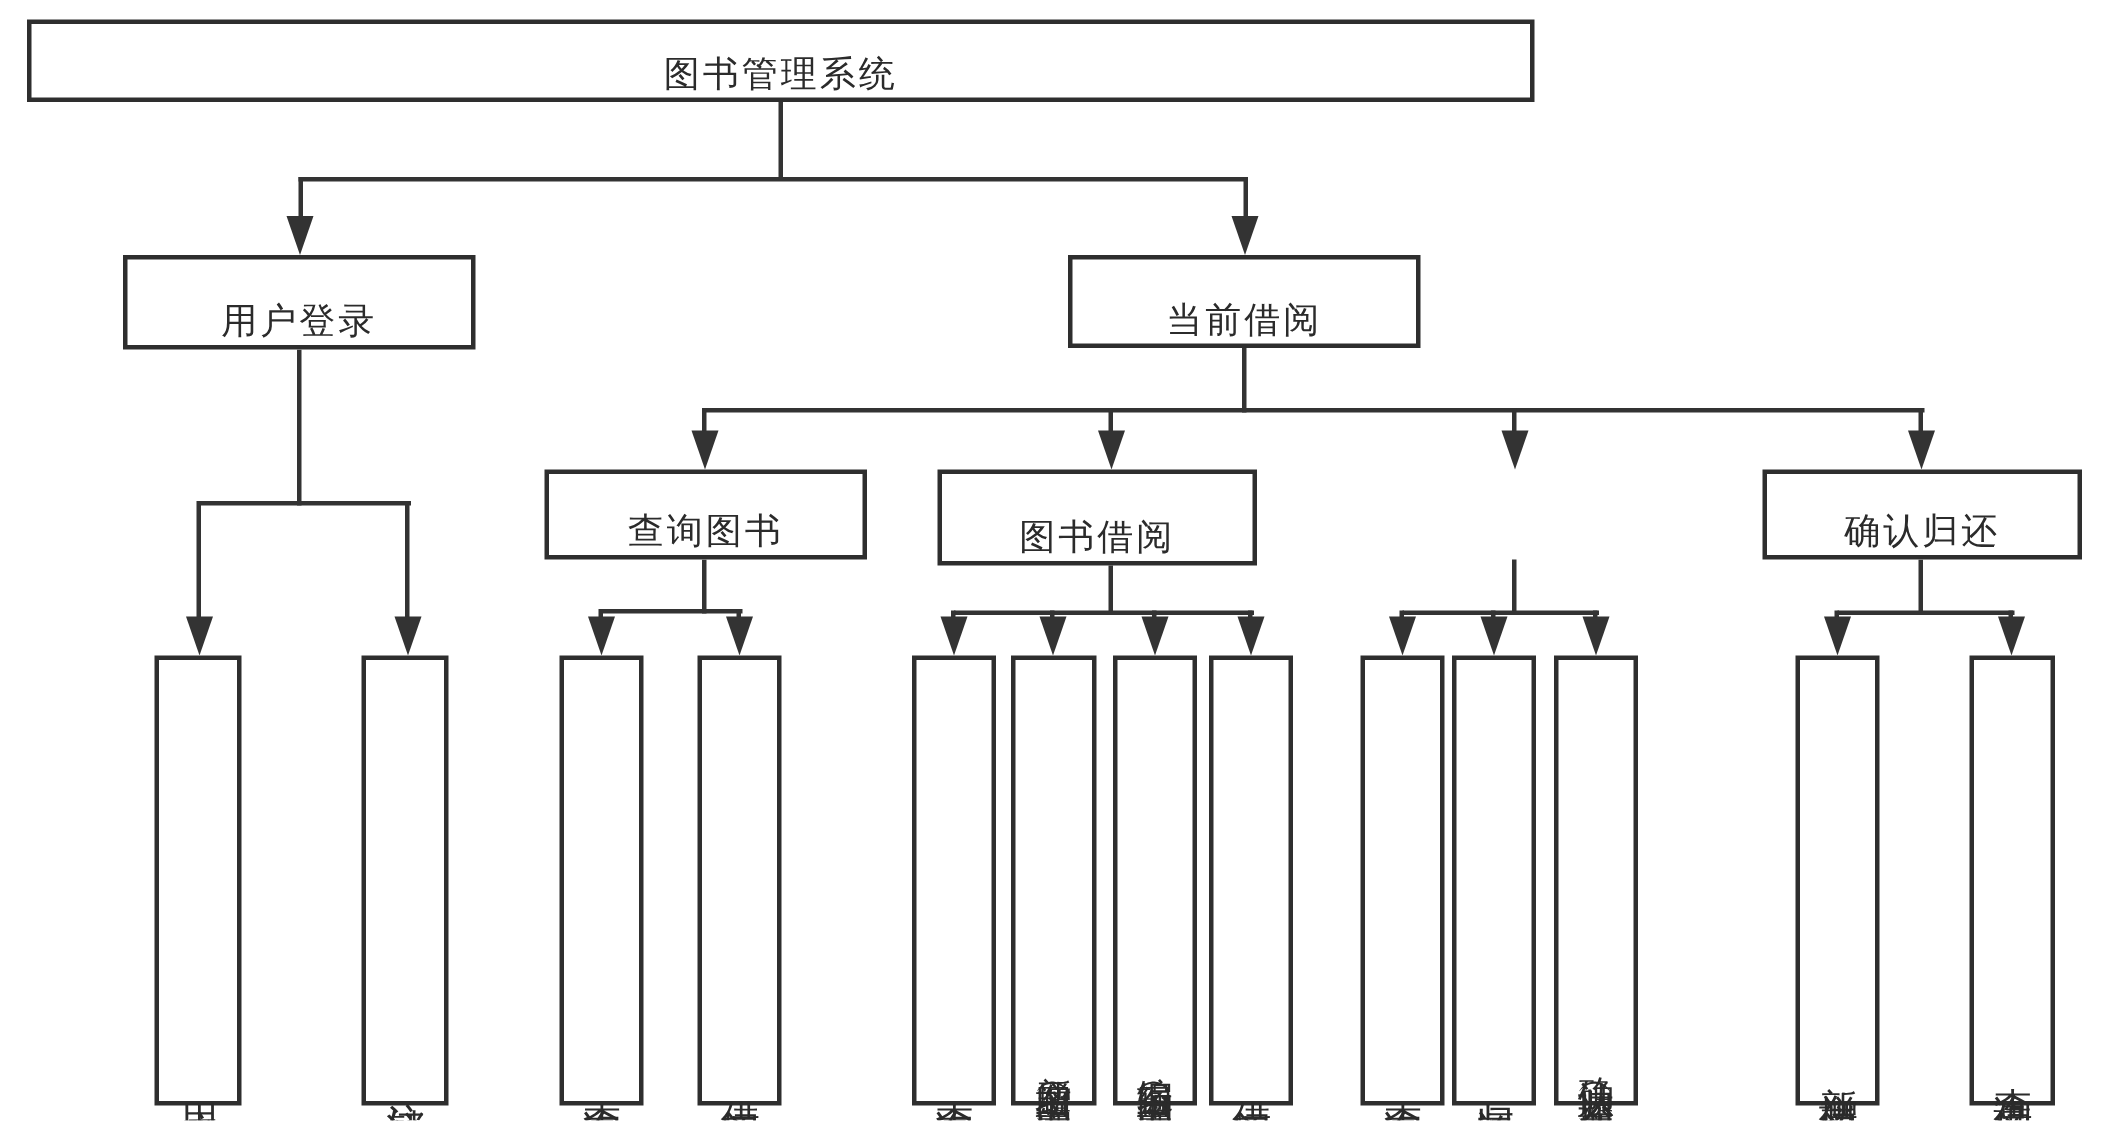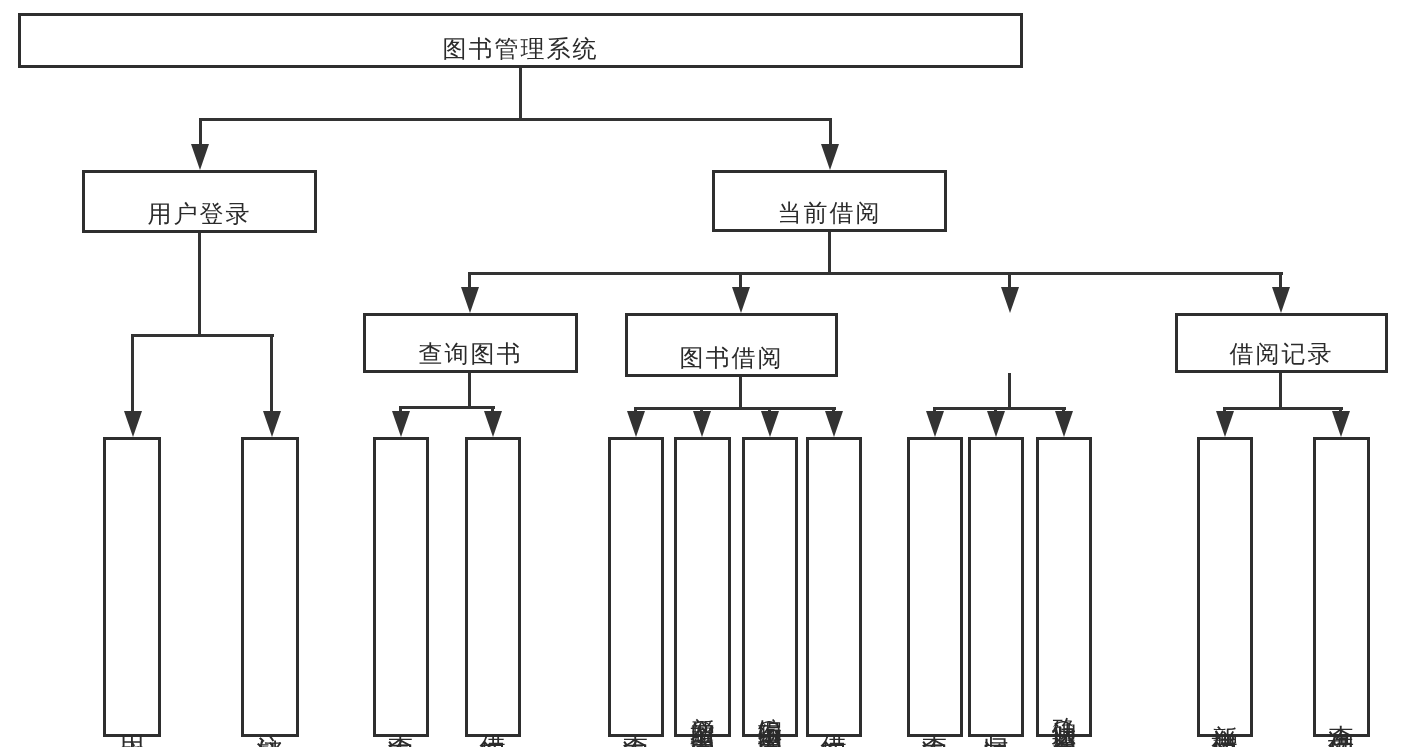--- a/index.html
+++ b/index.html
@@ -80,21 +80,21 @@
   <div class="stem" style="left:1279px;top:272px;height:18px"></div>
   <div class="ahead" style="left:1272px;top:287px"></div>
 
   <div class="node" style="left:363px;top:313px;width:215px;height:60px">
     <span class="hlabel">查询图书</span>
   </div>
   <div class="node" style="left:625px;top:313px;width:213px;height:64px">
     <span class="hlabel">图书借阅</span>
   </div>
   <div class="node" style="left:1175px;top:313px;width:213px;height:60px">
-    <span class="hlabel">借阅记录</span>
+    <span class="hlabel">确认归还</span>
   </div>
 
   <div class="vline" style="left:468px;top:373px;height:36px"></div>
   <div class="hline" style="left:401px;top:406px;width:94px"></div>
   <div class="stem" style="left:399px;top:406px;height:8px"></div>
   <div class="ahead" style="left:392px;top:411px"></div>
   <div class="stem" style="left:491px;top:406px;height:8px"></div>
   <div class="ahead" style="left:484px;top:411px"></div>
 
   <div class="vline" style="left:739px;top:373px;height:37px"></div>

